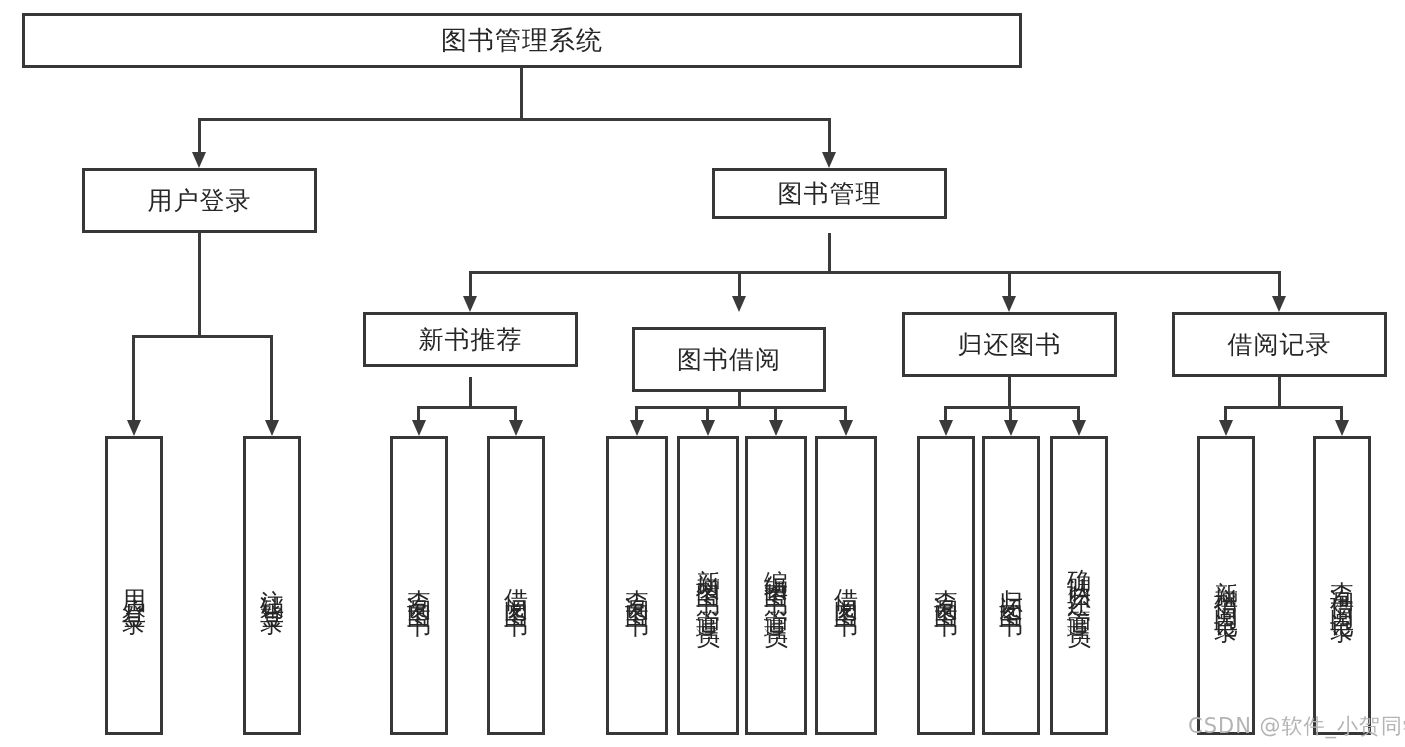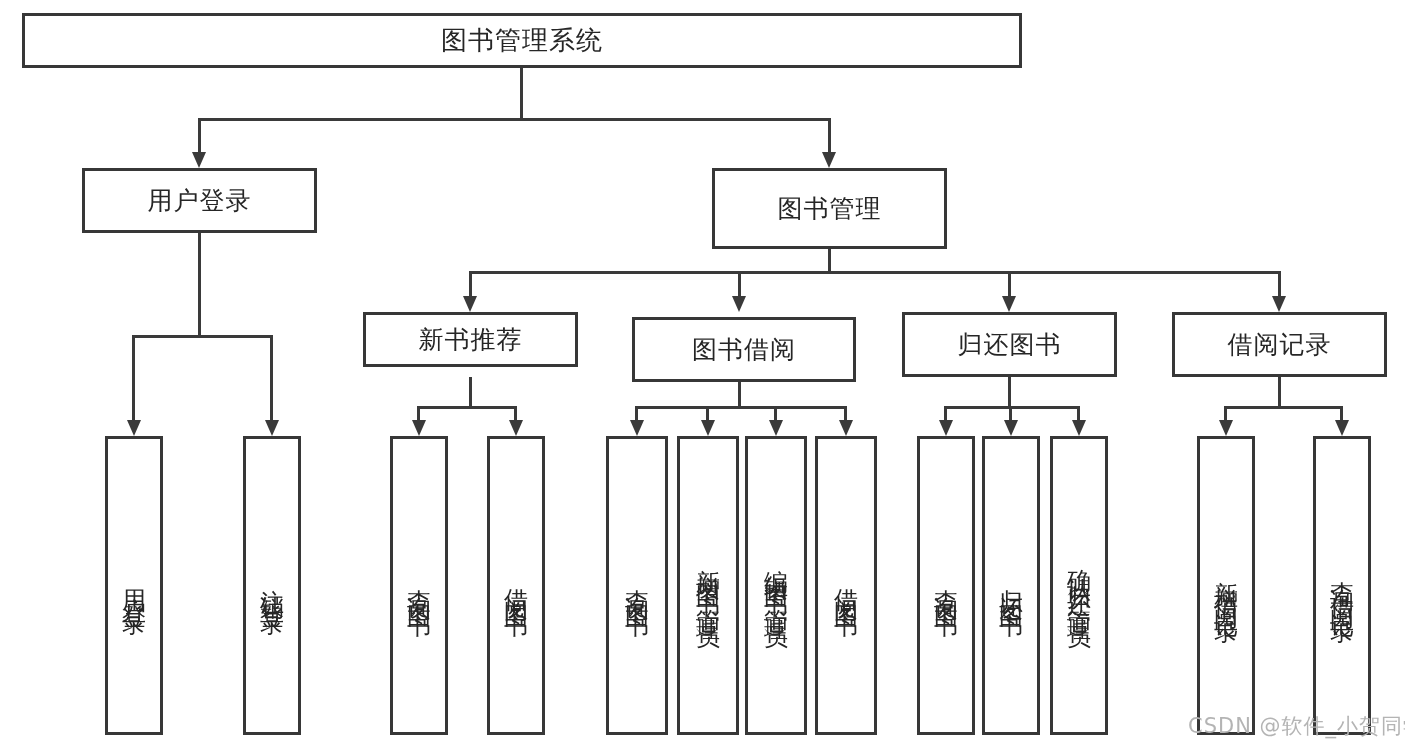--- a/index.html
+++ b/index.html
@@ -31,24 +31,24 @@
   }
 </style>
 </head>
 <body>
 
 <div class="canvas">
 
   <div class="box root" style="left:22px;top:13px;width:1000px;height:55px">图书管理系统</div>
 
   <div class="box" style="left:82px;top:168px;width:235px;height:65px">用户登录</div>
-  <div class="box" style="left:712px;top:168px;width:235px;height:81px">图书管理</div>
+  <div class="box" style="left:712px;top:168px;width:235px;height:51px">图书管理</div>
 
   <div class="box" style="left:363px;top:312px;width:215px;height:55px">新书推荐</div>
-  <div class="box" style="left:632px;top:317px;width:224px;height:65px">图书借阅</div>
+  <div class="box" style="left:632px;top:327px;width:194px;height:65px">图书借阅</div>
   <div class="box" style="left:902px;top:312px;width:215px;height:65px">归还图书</div>
   <div class="box" style="left:1172px;top:312px;width:215px;height:65px">借阅记录</div>
 
   <div class="box-v" style="left:105px;top:436px;width:58px;height:299px">用户登录</div>
   <div class="box-v" style="left:243px;top:436px;width:58px;height:299px">注销登录</div>
 
   <div class="box-v" style="left:390px;top:436px;width:58px;height:299px">查询图书</div>
   <div class="box-v" style="left:487px;top:436px;width:58px;height:299px">借阅图书</div>
 
   <div class="box-v" style="left:606px;top:436px;width:62px;height:299px">查询图书</div>

